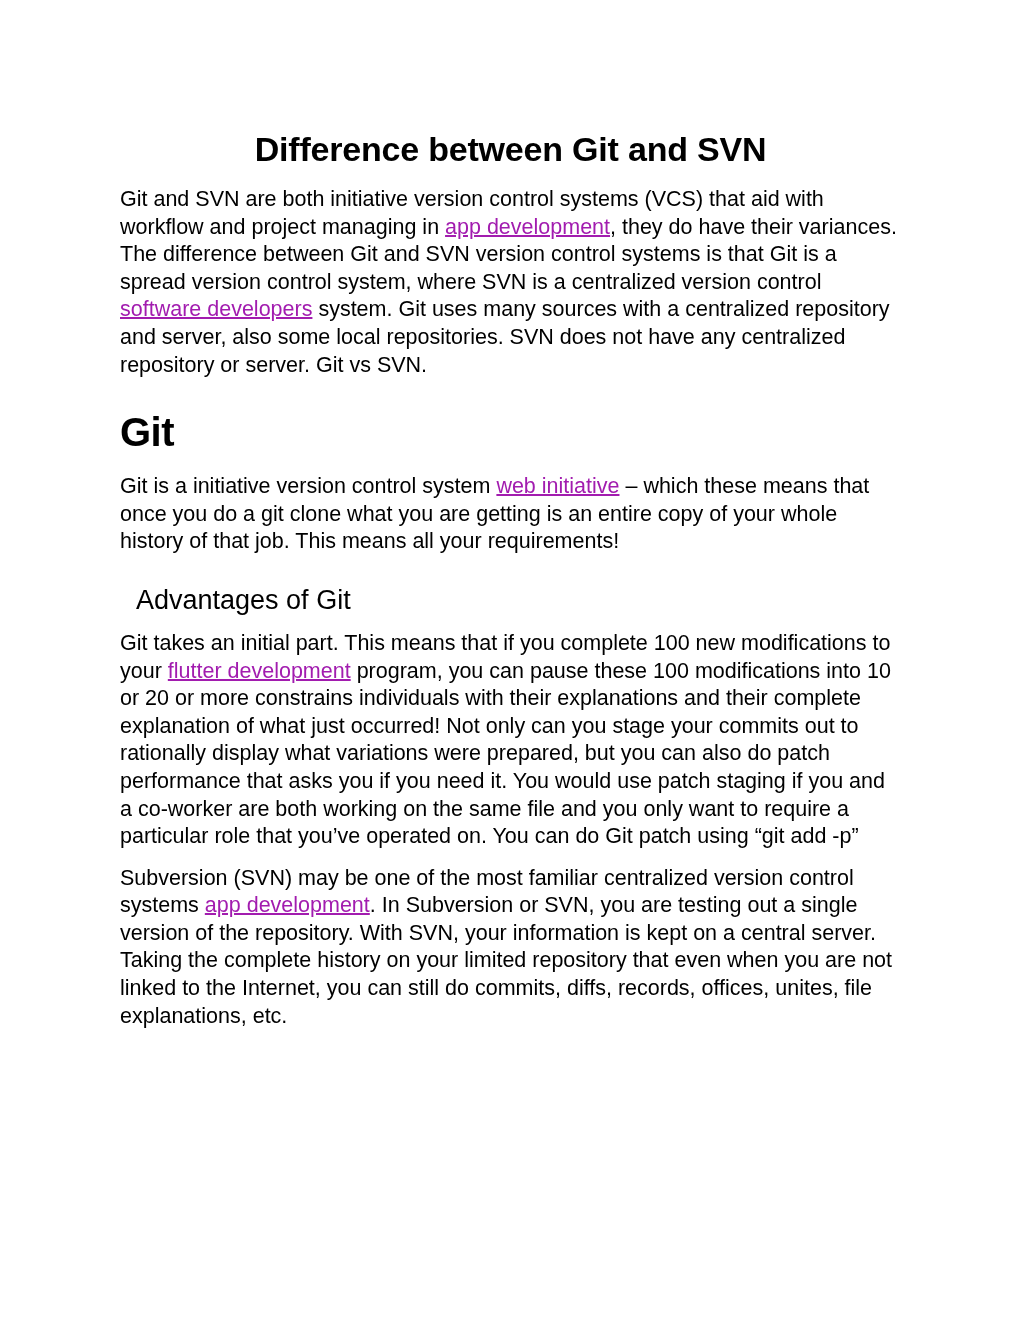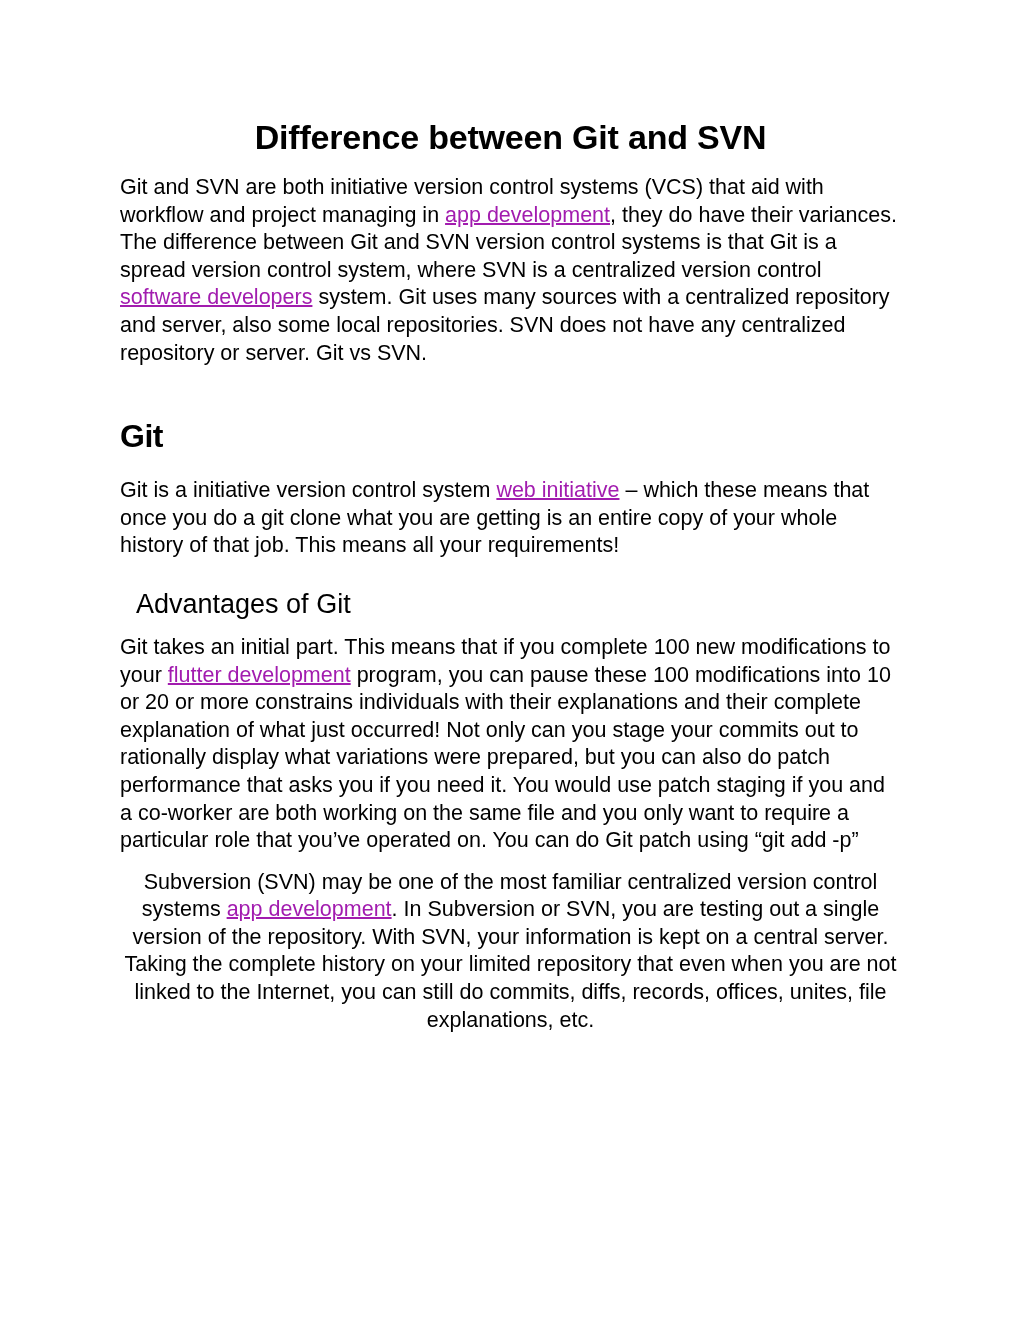--- a/index.html
+++ b/index.html
@@ -17,54 +17,53 @@
   .page {
     position: relative;
     width: 1024px;
     height: 1325px;
     background: #ffffff;
     box-sizing: border-box;
   }
   .content {
     position: absolute;
     left: 120px;
-    top: 116px;
+    top: 128px;
     width: 781px;
   }
   .doc-title {
     font-size: 34px;
     font-weight: bold;
     line-height: 42px;
     text-align: center;
     margin: 0 0 16px 0;
     letter-spacing: -0.2px;
   }
   .h2 {
-    font-size: 32px;
+    font-size: 40px;
     font-weight: bold;
     line-height: 46px;
-    margin: 46px 0 18px 0;
+    margin: 30px 0 18px 0;
     letter-spacing: -0.5px;
   }
   .h3 {
     font-size: 27px;
     font-weight: normal;
     line-height: 32px;
     margin: 28px 0 14px 16px;
   }
   .para {
     font-size: 21.5px;
     line-height: 27.6px;
     margin: 0 0 14px 0;
     text-align: left;
     word-spacing: 0px;
   }
   .para.tight {
     margin-bottom: 10px;
-    text-align: center;
   }
   a.doclink {
     color: #a21caf;
     text-decoration: underline;
     text-underline-offset: 1px;
   }
 </style>
 </head>
 <body>
 

